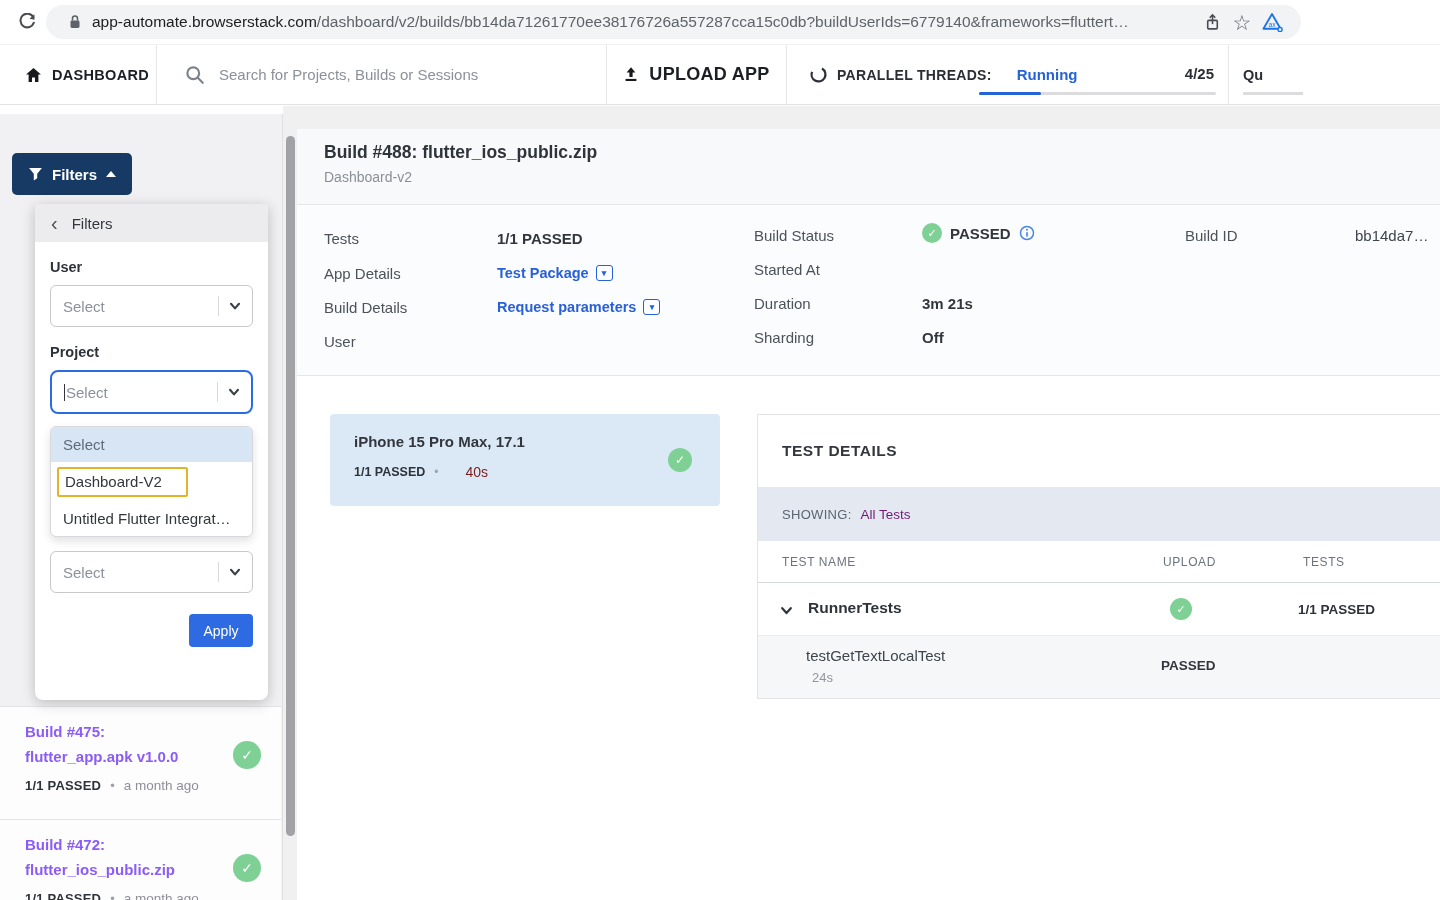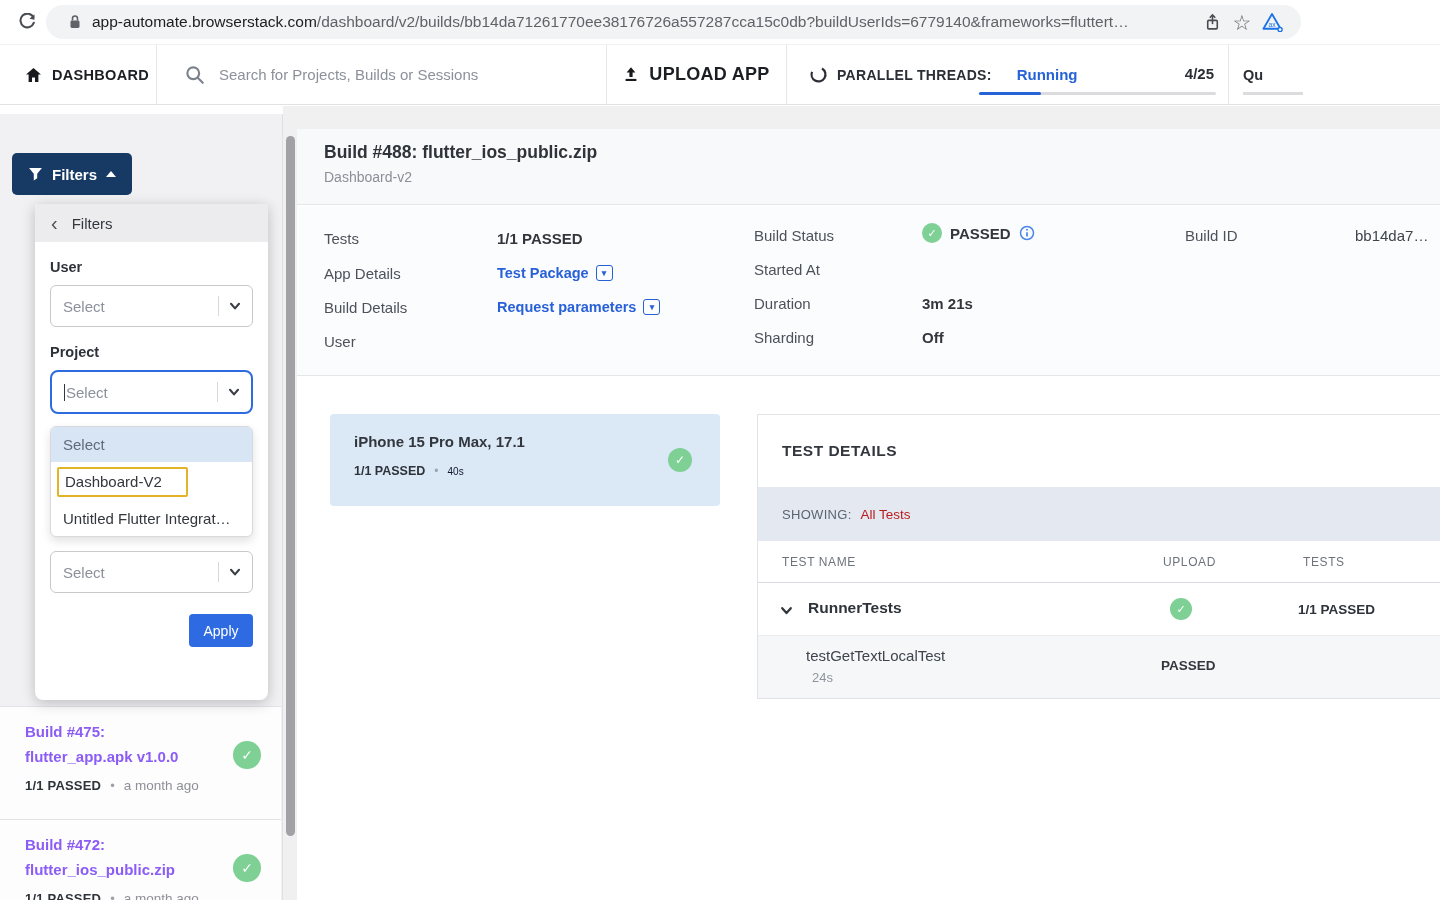--- a/index.html
+++ b/index.html
@@ -101,29 +101,29 @@
   .boxcaret { width:17px; height:16px; border:1.5px solid #2860d8; border-radius:3px; display:inline-flex; align-items:center; justify-content:center; font-size:9px; color:#2860d8; line-height:1; }
   .statusval { display:inline-flex; align-items:center; gap:8px; }
   .check-20 { width:20px; height:20px; font-size:11px; }
 
   
   .devcard { position:absolute; top:308px; left:33px; width:390px; height:92px; background:#dbe9f7; border-radius:4px; padding:19px 0 0 24px; cursor:pointer; }
   .dev-name { font-size:15px; font-weight:700; color:#33373d; }
   .dev-status { margin-top:14px; display:flex; align-items:center; gap:9px; }
   .dev-passed { font-size:12.5px; font-weight:700; color:#2e323a; }
   .dev-dot { color:#9aa6b4; font-size:12px; }
-  .dev-time { font-size:10px; color:#0f172a; }
+  .dev-time { font-size:14px; color:#7f1d1d;margin-left:18px; }
   .check-24 { width:24px; height:24px; font-size:12px; position:absolute; right:28px; top:34px; }
 
   
   .tdp { position:absolute; top:308px; left:460px; width:700px; border:1px solid #e1e3e6; background:#fff; }
   .tdp-head { height:72px; display:flex; align-items:center; padding-left:24px; font-size:15.5px; font-weight:700; letter-spacing:.5px; color:#33373d; }
   .tdp-showing { height:54px; background:#e4e9f1; display:flex; align-items:center; gap:9px; padding-left:24px; }
   .tdp-showing .sh-lab { font-size:13px; color:#5b6470; letter-spacing:.3px; }
-  .tdp-showing .sh-val { font-size:13.5px; color:#b91c1c; }
+  .tdp-showing .sh-val { font-size:13.5px; color:#701a75; }
   .tdp-cols { height:42px; position:relative; border-bottom:1px solid #d7dbe0; }
   .tdp-cols span { position:absolute; top:14px; font-size:12px; letter-spacing:.6px; color:#6d737c; }
   .col-name { left:24px; } .col-status { left:405px; } .col-tests { left:545px; }
   .tdp-r1 { height:53px; position:relative; border-bottom:1px solid #ebedef; cursor:pointer; }
   .r1-chev { position:absolute; left:21px; top:20px; }
   .r1-name { position:absolute; left:50px; top:16px; font-size:15.5px; font-weight:700; color:#2f333a; }
   .r1-check { position:absolute; left:412px; top:15px; }
   .check-22 { width:22px; height:22px; font-size:11px; }
   .r1-tests { position:absolute; left:540px; top:19px; font-size:13.5px; font-weight:700; color:#2e323a; }
   .tdp-r2 { height:62px; position:relative; background:#f6f7f8; cursor:pointer; }

